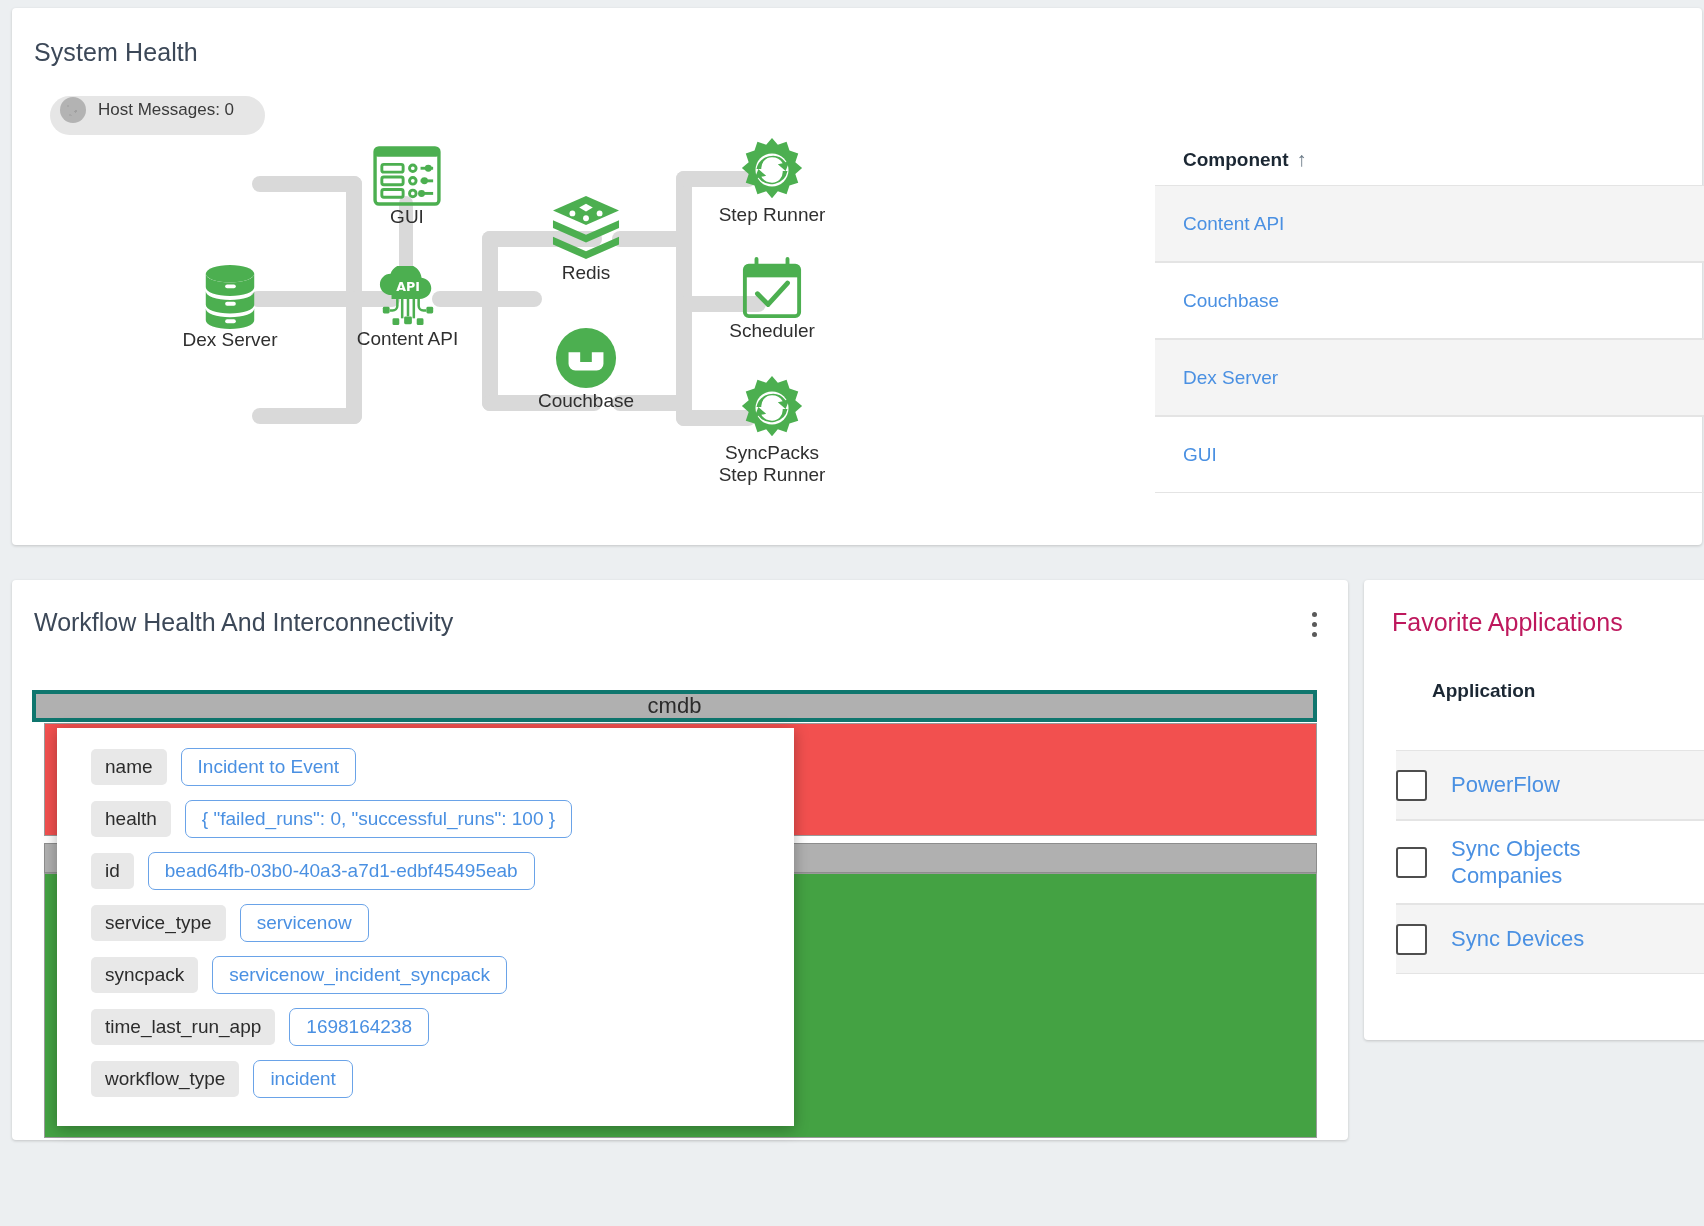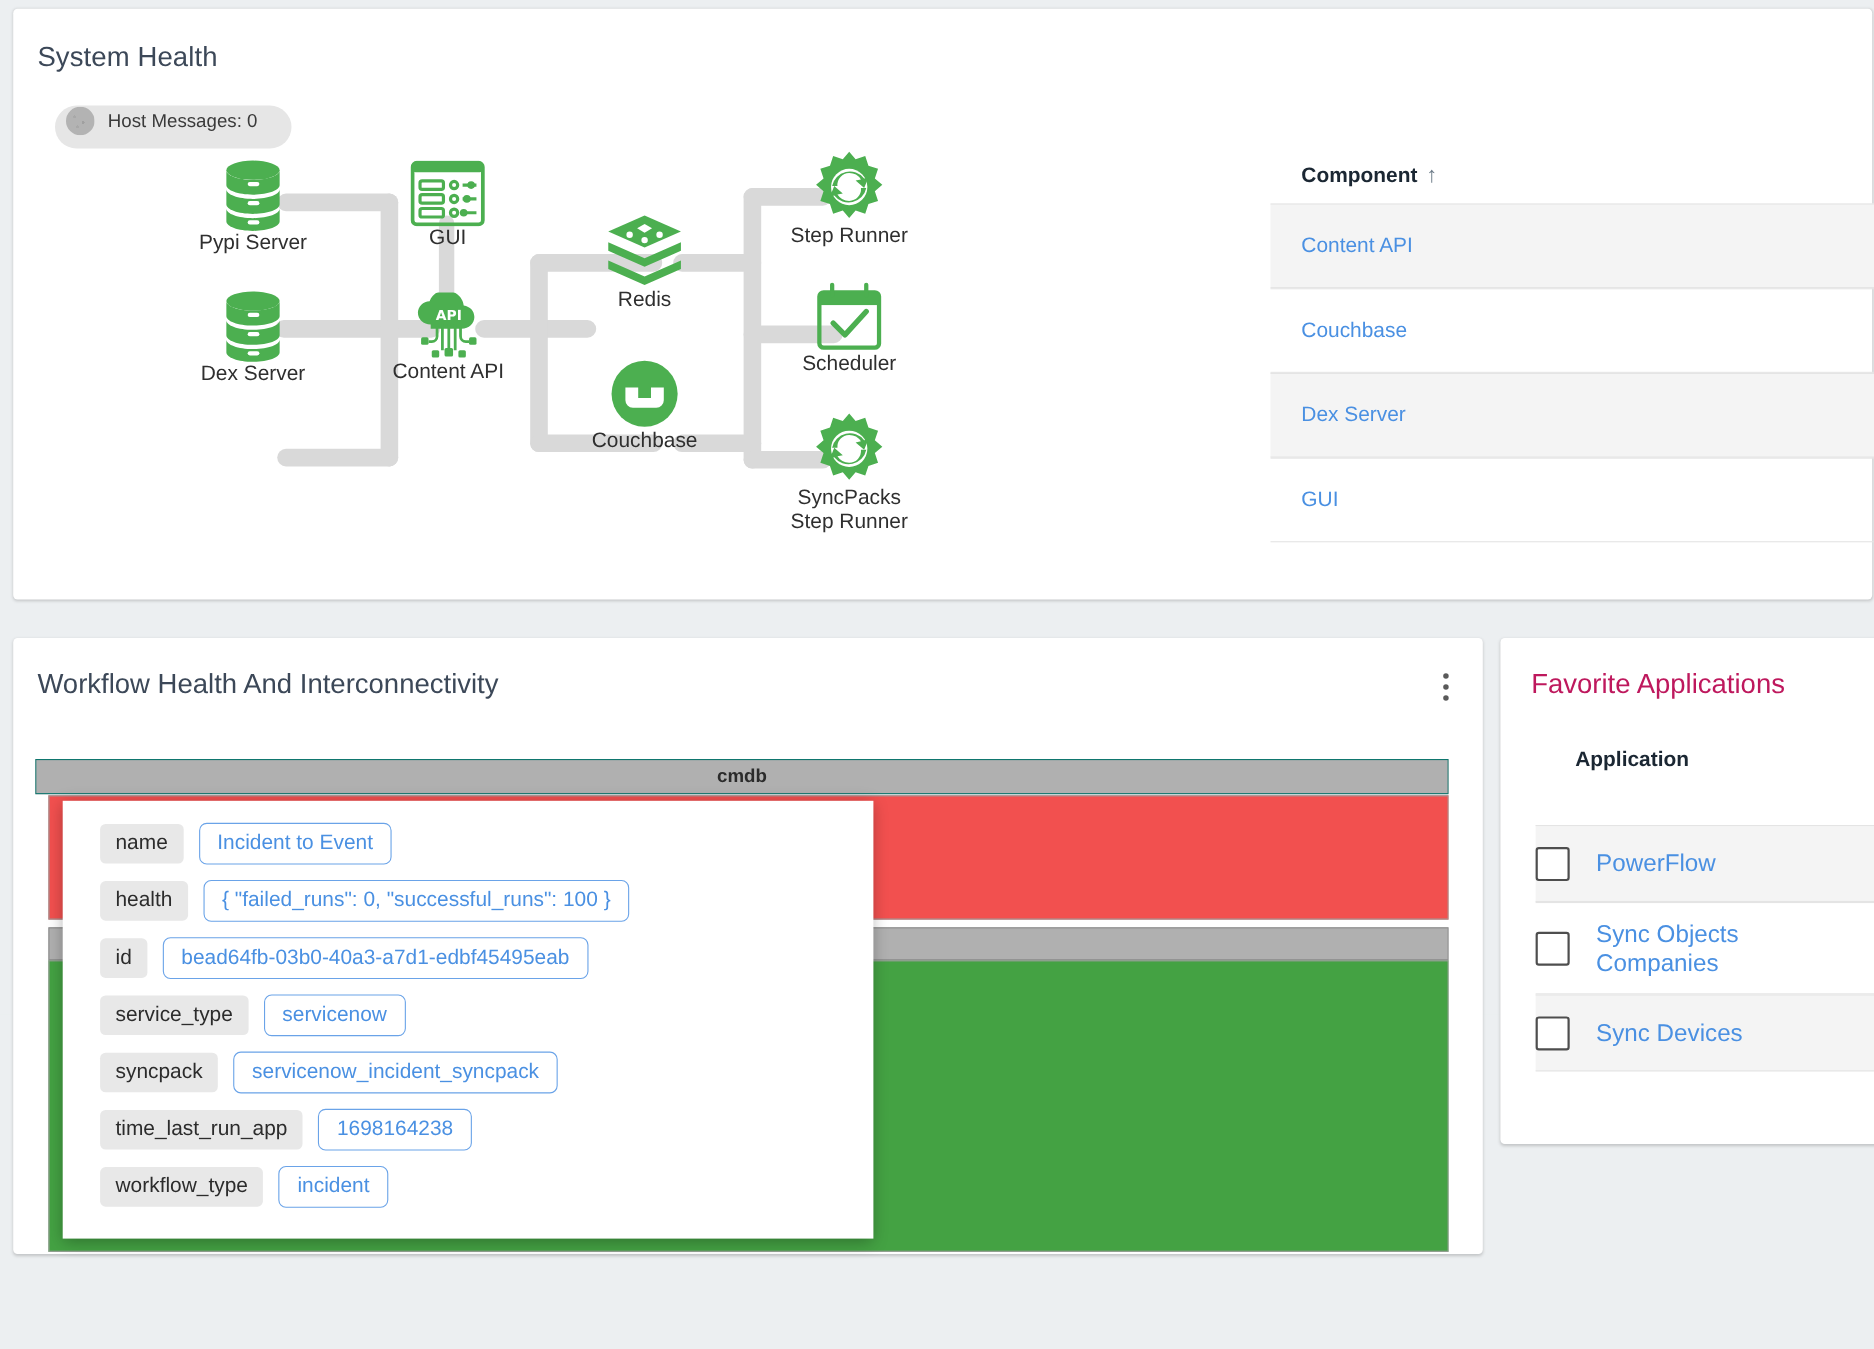--- a/index.html
+++ b/index.html
@@ -83,22 +83,22 @@
     position: absolute; right: 30px; top: 32px;
     width: 6px; display: flex; flex-direction: column; gap: 5px;
     cursor: pointer;
   }
   .kebab i { width: 5px; height: 5px; border-radius: 50%; background: #5a5a5a; display: block; }
 
   
   .treemap { position: absolute; left: 20px; top: 110px; width: 1285px; height: 450px; overflow: hidden; }
   .tm-group-head {
     position: absolute; left: 0; width: 1285px; height: 32px;
-    background: #b0b0b0; border: 1px solid #0f766e;
-    color: #2b2b2b; font-size: 17px; font-weight: 700;
+    background: #b0b0b0; border: 4px solid #0f766e;
+    color: #2b2b2b; font-size: 22px; font-weight: 400;
     display: flex; align-items: center; justify-content: center;
   }
   .tm-cell {
     position: absolute; display: flex; align-items: center;
     color: #ffffff; font-size: 19px; padding-left: 14px;
     border: 1px solid #9b9b9b;
   }
   .tm-sub {
     position: absolute; height: 30px; background: #b0b0b0;
     border: 1px solid #8d8d8d;
@@ -187,34 +187,20 @@
       <div class="pipe r" style="left:600px; top:259px; width:80px; height:16px;"></div>
 
       <div class="pipe r" style="left:664px; top:35px; width:16px; height:255px;"></div>
 
       <div class="pipe r" style="left:664px; top:35px; width:80px; height:16px;"></div>
 
       <div class="pipe r" style="left:664px; top:160px; width:90px; height:16px;"></div>
 
       <div class="pipe r" style="left:664px; top:274px; width:80px; height:16px;"></div>
 
-      <div class="node" style="left:160px; top:8px; width:116px;">
-        <svg class="glyph" width="62" height="66" viewBox="0 0 64 68">
-          <g fill="#4caf50">
-            <ellipse cx="32" cy="11" rx="25" ry="9"></ellipse>
-            <path d="M7 11v14c0 5 11 9 25 9s25-4 25-9V11c0 5-11 9-25 9S7 16 7 11z"></path>
-            <path d="M7 29v14c0 5 11 9 25 9s25-4 25-9V29c0 5-11 9-25 9S7 34 7 29z"></path>
-            <path d="M7 47v12c0 5 11 9 25 9s25-4 25-9V47c0 5-11 9-25 9S7 52 7 47z"></path>
-          </g>
-          <rect x="27" y="22" width="11" height="4" rx="2" fill="#fff"></rect>
-          <rect x="27" y="40" width="11" height="4" rx="2" fill="#fff"></rect>
-          <rect x="27" y="58" width="11" height="4" rx="2" fill="#fff"></rect>
-        </svg>
-        <span class="nlabel">Pypi Server</span>
-      </div>
 
       <div class="node" style="left:345px; top:10px; width:100px;">
         <svg class="glyph" width="68" height="60" viewBox="0 0 70 62">
           <rect x="2" y="2" width="66" height="58" rx="4" fill="none" stroke="#4caf50" stroke-width="3.5"></rect>
           <rect x="2" y="2" width="66" height="9" rx="3" fill="#4caf50"></rect>
           <g fill="none" stroke="#4caf50" stroke-width="3">
             <rect x="9" y="19" width="22" height="8" rx="2"></rect>
             <rect x="9" y="32" width="22" height="8" rx="2"></rect>
             <rect x="9" y="45" width="22" height="8" rx="2"></rect>
             <circle cx="41" cy="23" r="3.4"></circle>

